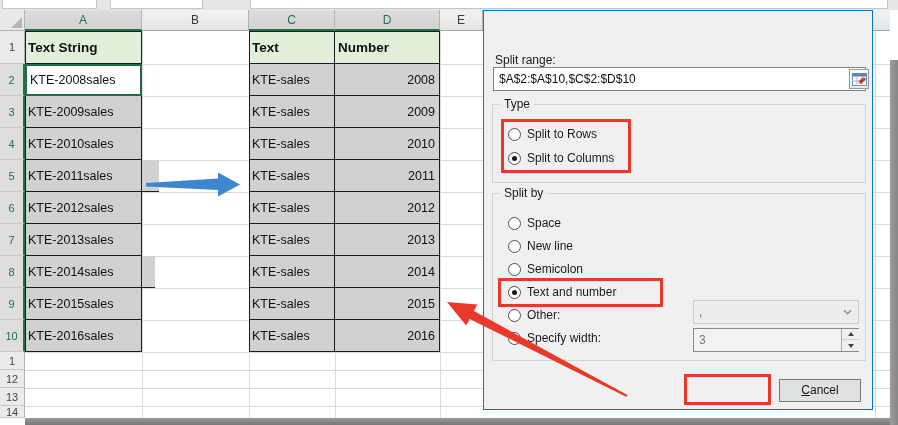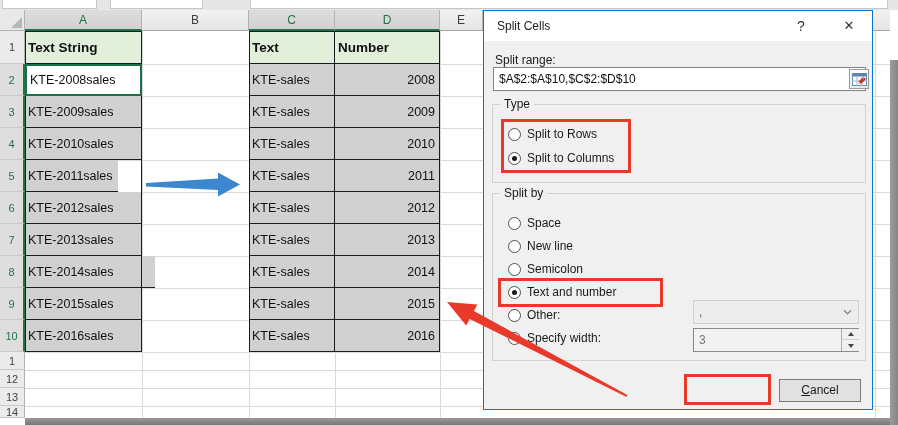--- a/index.html
+++ b/index.html
@@ -117,21 +117,21 @@
       <div class="rn sel" style="top: 288px; height: 32px; line-height: 32px;">9</div>
       <div class="rn sel" style="top: 320px; height: 32px; line-height: 32px;">10</div>
       <div class="rn" style="top: 352px; height: 18px; line-height: 18px;">1</div>
       <div class="rn" style="top: 370px; height: 18px; line-height: 18px;">12</div>
       <div class="rn" style="top: 388px; height: 18px; line-height: 18px;">13</div>
       <div class="rn" style="top: 406px; height: 12px; line-height: 12px;">14</div>
       <div class="cell hdrcell" style="left: 25px; top: 31px; width: 117px; height: 33px;">Text String</div>
       <div class="cell active" style="left: 25px; top: 64px; width: 117px; height: 32px;">KTE-2008sales</div>
       <div class="cell selcell" style="left: 25px; top: 96px; width: 117px; height: 32px;">KTE-2009sales</div>
       <div class="cell selcell" style="left: 25px; top: 128px; width: 117px; height: 32px;">KTE-2010sales</div>
-      <div class="cell selcell" style="left: 25px; top: 160px; width: 93px; height: 32px;">KTE-2011sales</div>
+      <div class="cell selcell" style="left: 25px; top: 160px; width: 134px; height: 32px;">KTE-2011sales</div>
       <div class="cell selcell" style="left: 25px; top: 192px; width: 117px; height: 32px;">KTE-2012sales</div>
       <div class="cell selcell" style="left: 25px; top: 224px; width: 117px; height: 32px;">KTE-2013sales</div>
       <div class="cell selcell" style="left: 25px; top: 256px; width: 130px; height: 32px;">KTE-2014sales</div>
       <div class="cell selcell" style="left: 25px; top: 288px; width: 117px; height: 32px;">KTE-2015sales</div>
       <div class="cell selcell" style="left: 25px; top: 320px; width: 117px; height: 32px;">KTE-2016sales</div>
       <div class="cell hdrcell cdiv" style="left: 249px; top: 31px; width: 86px; height: 33px;">Text</div>
       <div class="cell selcell cdiv" style="left: 249px; top: 64px; width: 86px; height: 32px;">KTE-sales</div>
       <div class="cell selcell cdiv" style="left: 249px; top: 96px; width: 86px; height: 32px;">KTE-sales</div>
       <div class="cell selcell cdiv" style="left: 249px; top: 128px; width: 86px; height: 32px;">KTE-sales</div>
       <div class="cell selcell cdiv" style="left: 249px; top: 160px; width: 86px; height: 32px;">KTE-sales</div>
@@ -152,25 +152,20 @@
       <div class="cell selcell num" style="left: 335px; top: 320px; width: 105px; height: 32px;">2016</div>
     </div>
 
   <div class="range-outline" style="left:25px;top:31px;width:117px;height:321px;"></div>
   <div class="range-outline" style="left:249px;top:31px;width:191px;height:321px;"></div>
 
   <div class="darkbar"></div>
   <div class="sidebar-shadow"></div>
 
   <div class="dialog">
-    <div class="dlg-title">
-      <span class="txt">Split Cells</span>
-      <span class="dlg-btn dlg-help">?</span>
-      <span class="dlg-btn dlg-close">✕</span>
-    </div>
 
     <span class="lbl" style="left:11px;top:42px;">Split range:</span>
     <input class="range-input" value="$A$2:$A$10,$C$2:$D$10" style="">
     <span class="range-btn">
       <svg width="15" height="13" viewBox="0 0 15 13">
         <rect x="0.5" y="0.5" width="14" height="12" fill="#fff" stroke="#6a8fb5"></rect>
         <rect x="0.5" y="0.5" width="14" height="3" fill="#5b84b0"></rect>
         <line x1="5" y1="4" x2="5" y2="13" stroke="#9db6cf" stroke-width="1"></line>
         <line x1="10" y1="4" x2="10" y2="13" stroke="#9db6cf" stroke-width="1"></line>
         <line x1="0" y1="8" x2="15" y2="8" stroke="#9db6cf" stroke-width="1"></line>

